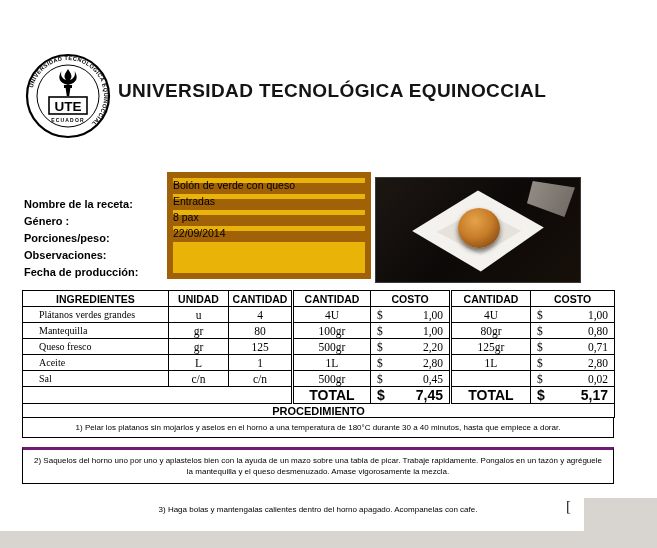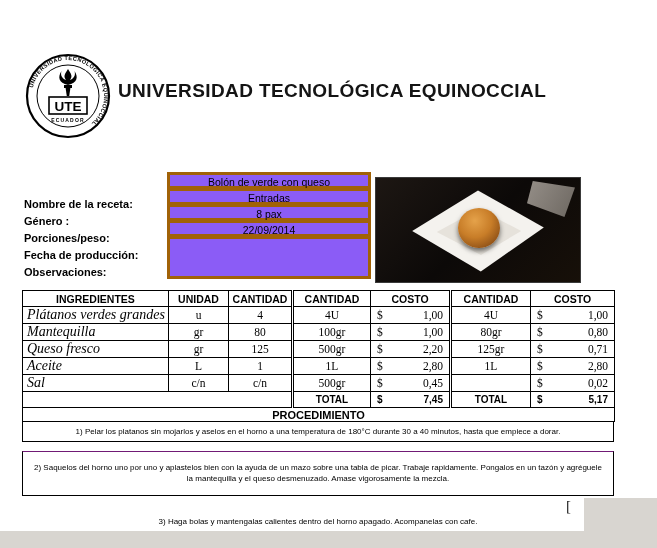--- a/index.html
+++ b/index.html
@@ -14,21 +14,21 @@
 
   
   .logo { position:absolute; left:20px; top:50px; }
   .title { position:absolute; left:118px; top:80px; font:bold 19px "Liberation Sans", sans-serif;
            letter-spacing:.4px; white-space:nowrap; color:#141414; }
 
   
   .form-labels { position:absolute; left:24px; top:172px; font:bold 11px "Liberation Sans", sans-serif;margin-top:24px; }
   .form-labels .lab { height:17px; line-height:17px; }
   .form-values { position:absolute; left:167px; top:172px; width:204px; font:10.5px "Liberation Sans", sans-serif; }
-  .fv { height:17px; line-height:15px; text-align:center; border:3px solid #a16207; margin-top:-1px; background:#8b5cf6; }
+  .fv { height:17px; line-height:15px; text-align:left; border:6px solid #a16207; margin-top:-1px; background:#eab308; }
   .fv.first { margin-top:0; }
   .fv.tall { height:43px; }
 
   
   .photo { position:absolute; left:375px; top:177px; width:206px; height:106px; overflow:hidden;
            border:1px solid #3a3a3a;
            background:linear-gradient(135deg,#1d1713 0%, #0c0908 50%, #171009 100%); }
   .plate { position:absolute; left:32px; top:9px; width:140px; height:88px; background:#f4f2ee;
            clip-path:polygon(50% 4%, 97% 46%, 52% 96%, 3% 50%); }
   .plate-well { position:absolute; left:55px; top:28px; width:96px; height:52px; background:#e6e2db;
@@ -39,31 +39,31 @@
   .napkin { position:absolute; right:5px; top:3px; width:48px; height:36px; opacity:.8;
            background:linear-gradient(120deg,#b7b0a8,#837d76);
            clip-path:polygon(12% 0, 100% 18%, 78% 100%, 0 62%); }
 
   
   .table-wrap { position:absolute; left:22px; top:290px; width:592px; }
   table.ing { border-collapse:collapse; width:592px; table-layout:fixed; }
   .ing th, .ing td { border:1px solid #000; height:16px; padding:0 3px; overflow:hidden; white-space:nowrap; }
   .ing th { font:bold 10.5px "Liberation Sans", sans-serif; text-align:center; }
   .ing td { font:11.5px "Liberation Serif", serif; text-align:center; }
-  .ing td.ing-name { text-align:left; padding-left:4px; font-size:14px;font-style:italic; }
+  .ing td.ing-name { text-align:left; padding-left:16px; font-size:10px; }
   .grp { border-left:3px double #000 !important; }
   .money { display:flex; justify-content:space-between; align-items:center; padding:0 3px;
            font:11.5px "Liberation Serif", serif; }
-  .money.bold, td.bold-sans { font-family:"Liberation Sans", sans-serif; font-weight:bold; font-size:10px; }
+  .money.bold, td.bold-sans { font-family:"Liberation Sans", sans-serif; font-weight:bold; font-size:14px; }
   .proc-hdr { font:bold 11px "Liberation Sans", sans-serif !important; height:14px !important; }
 
   
   .step { width:592px; border:1px solid #000; border-top:none; font:8px "Liberation Sans", sans-serif;
           text-align:center; padding:4px 6px; line-height:1.4; background:#fff; }
-  .step2 { margin-top:9px; border-top:1px solid #701a75; padding:10px 10px; }
+  .step2 { margin-top:9px; border-top:3px solid #701a75; padding:5px 10px; }
   .step3 { margin-top:16px; border:none; }
 </style>
 </head>
 <body>
 
 <div class="canvas">
 
   <svg class="logo" width="96" height="92" viewBox="0 0 96 92">
     <circle cx="48" cy="46" r="41" fill="none" stroke="#000" stroke-width="2.2"></circle>
     <circle cx="48" cy="46" r="31" fill="none" stroke="#000" stroke-width="1"></circle>
@@ -81,22 +81,22 @@
     <rect x="29" y="47" width="38" height="17" fill="#fff" stroke="#000" stroke-width="1.6"></rect>
     <text x="48" y="60.5" text-anchor="middle" font-size="13.5" font-weight="bold" fill="#000" font-family="Liberation Sans, sans-serif">UTE</text>
     <text x="48" y="71.5" text-anchor="middle" font-size="5" font-weight="bold" letter-spacing="1.2" fill="#000" font-family="Liberation Sans, sans-serif">ECUADOR</text>
   </svg>
   <div class="title">UNIVERSIDAD TECNOLÓGICA EQUINOCCIAL</div>
 
   <div class="form-labels">
     <div class="lab">Nombre de la receta:</div>
     <div class="lab">Género :</div>
     <div class="lab">Porciones/peso:</div>
+    <div class="lab">Observaciones:</div>
     <div class="lab">Fecha de producción:</div>
-    <div class="lab">Observaciones:</div>
   </div>
 
   <div class="form-values">
     <div class="fv first">Bolón de verde con queso</div>
     <div class="fv">Entradas</div>
     <div class="fv">8 pax</div>
     <div class="fv">22/09/2014</div>
     <div class="fv tall"></div>
   </div>
 

